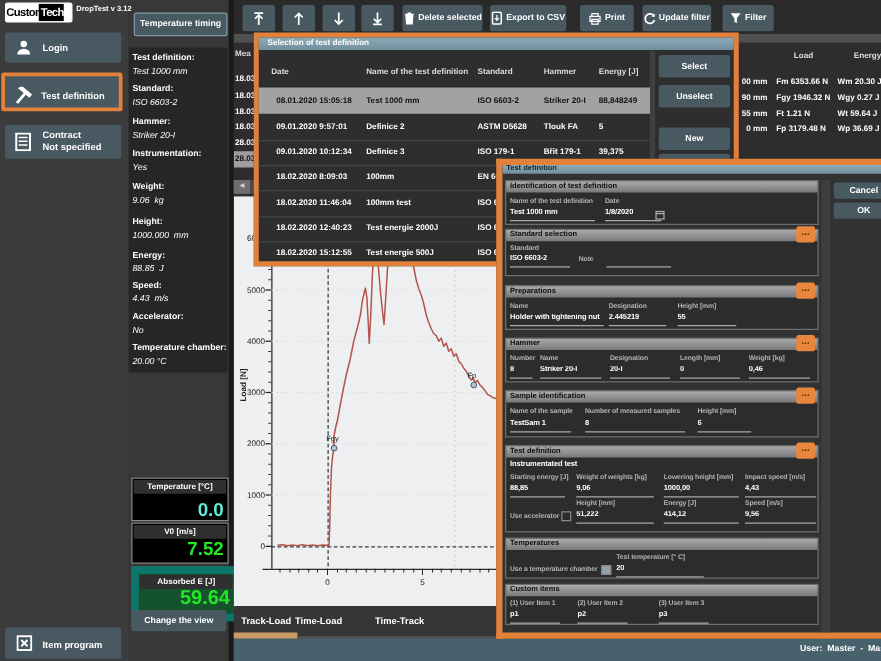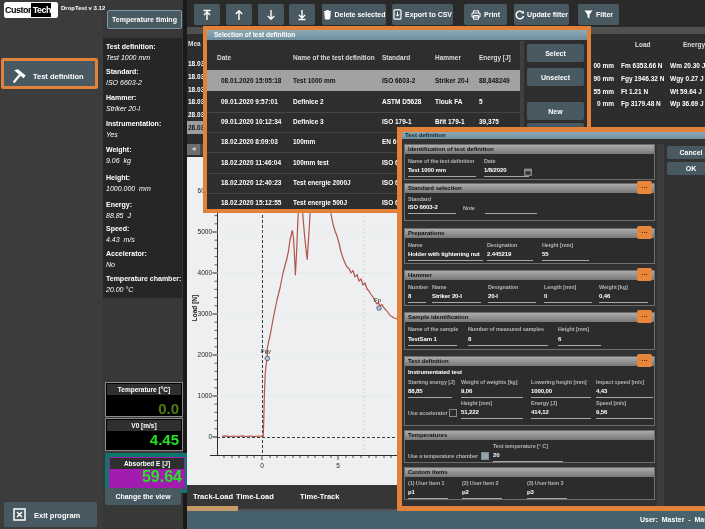--- a/index.html
+++ b/index.html
@@ -29,40 +29,56 @@
 <div class="abs" style="left:183px;top:0;width:4px;height:529px;background:#1a1a1a;"></div>
 
 <div class="abs" style="left:187px;top:0;width:518px;height:529px;background:#2a2a2a;"></div>
 
 <div class="abs" style="left:4px;top:2px;width:52px;height:14px;background:#fff;border:1px solid #fff;border-radius:2px;overflow:hidden;">
   <div class="abs" style="left:0;top:0;width:26px;height:14px;background:#fff;color:#000;font-size:9px;font-weight:bold;text-align:center;line-height:14px;letter-spacing:-0.5px;">Custom</div>
   <div class="abs" style="left:26px;top:0;width:20px;height:14px;background:#000;color:#fff;font-size:9px;font-weight:bold;text-align:right;line-height:14px;letter-spacing:-0.5px;">Tech</div>
 </div>
 <div class="lbl" style="left:61px;top:5px;font-size:6px;">DropTest v 3.12</div>
 
+<div class="btn" style="left:4px;top:26px;width:93px;height:24px;">
+  <svg class="abs" style="left:8px;top:5px;" width="14" height="14" viewBox="0 0 14 14">
+    <circle cx="7" cy="4.2" r="2.6" fill="#fff"></circle>
+    <path d="M1.8,12.5 a5.2,4.6 0 0 1 10.4,0 z" fill="#fff"></path>
+  </svg>
+  <span style="position:absolute;left:30px;top:8px;font-size:7.5px;">Login</span>
+</div>
 
 <div class="abs" style="left:1px;top:58px;width:97px;height:31px;border:3px solid #e2813a;border-radius:2px;background:#485962;box-sizing:border-box;">
   <svg class="abs" style="left:6px;top:8px;" width="16" height="16" viewBox="0 0 16 16">
     <g transform="rotate(40 8 8)" fill="#fff">
       <rect x="7" y="5" width="2.2" height="10" rx="0.6"></rect>
       <path d="M3,2 h10 v3.4 h-10 z M3,2 q-1.8,1.7 -2,3.4 l2,0 z"></path>
     </g>
   </svg>
   <span style="position:absolute;left:29px;top:11px;font-size:7.5px;color:#fff;font-weight:bold;">Test definition</span>
 </div>
 
+<div class="btn" style="left:4px;top:100px;width:93px;height:27px;">
+  <svg class="abs" style="left:8px;top:6px;" width="13" height="15" viewBox="0 0 13 15">
+    <rect x="1" y="0.8" width="11" height="13.4" fill="none" stroke="#fff" stroke-width="1.6"></rect>
+    <line x1="3" y1="4" x2="10" y2="4" stroke="#fff" stroke-width="1.2"></line>
+    <line x1="3" y1="7" x2="10" y2="7" stroke="#fff" stroke-width="1.2"></line>
+    <line x1="3" y1="10" x2="10" y2="10" stroke="#fff" stroke-width="1.2"></line>
+  </svg>
+  <span style="position:absolute;left:30px;top:3px;font-size:7.5px;line-height:10px;">Contract<br>Not specified</span>
+</div>
 
 
 
 <div class="btn" style="left:4px;top:502px;width:93px;height:25px;justify-content:flex-start;">
   <svg class="abs" style="left:9px;top:6px;" width="13" height="13" viewBox="0 0 13 13">
     <rect x="1" y="1" width="11" height="11" fill="none" stroke="#fff" stroke-width="1.5"></rect>
     <path d="M4,4 L9,9 M9,4 L4,9" stroke="#fff" stroke-width="1.5"></path>
   </svg>
-  <span style="position:absolute;left:30px;top:9px;font-size:7.5px;">Exit program</span>
+  <span style="position:absolute;left:30px;top:9px;font-size:7.5px;">Item program</span>
 </div>
 
 <div class="btn" style="left:107px;top:10px;width:73px;height:17px;border:1px solid #7e99a6;font-size:7px;">Temperature timing</div>
 
 <div class="abs" style="left:103px;top:38px;width:79px;height:260px;background:#262626;color:#fff;font-size:7px;">
   <div class="lbl" style="left:3px;top:5px;">Test definition:</div>
   <div class="lbl" style="left:3px;top:16px;font-style:italic;font-weight:normal;">Test 1000 mm</div>
   <div class="lbl" style="left:3px;top:30px;">Standard:</div>
   <div class="lbl" style="left:3px;top:41px;font-style:italic;font-weight:normal;">ISO 6603-2</div>
   <div class="lbl" style="left:3px;top:56px;">Hammer:</div>
@@ -78,27 +94,27 @@
   <div class="lbl" style="left:3px;top:187px;">Speed:</div>
   <div class="lbl" style="left:3px;top:198px;font-style:italic;font-weight:normal;">4.43&nbsp;&nbsp;m/s</div>
   <div class="lbl" style="left:3px;top:212px;">Accelerator:</div>
   <div class="lbl" style="left:3px;top:223px;font-style:italic;font-weight:normal;">No</div>
   <div class="lbl" style="left:3px;top:237px;">Temperature chamber:</div>
   <div class="lbl" style="left:3px;top:248px;font-style:italic;font-weight:normal;">20.00 °C</div>
 </div>
 
 <div class="abs" style="left:105px;top:382px;width:76px;height:33px;border:1px solid #8a8a8a;background:#000;">
   <div class="abs" style="left:1px;top:1px;right:1px;height:11px;background:#2f2f2f;color:#fff;font-size:6.5px;font-weight:bold;text-align:center;line-height:11px;">Temperature [°C]</div>
-  <div class="abs" style="right:3px;top:17px;color:#4d7c0f;font-size:15px;font-weight:bold;">0.0</div>
+  <div class="abs" style="right:3px;top:17px;color:#5eead4;font-size:15px;font-weight:bold;">0.0</div>
 </div>
 <div class="abs" style="left:105px;top:418px;width:76px;height:31px;border:1px solid #8a8a8a;background:#000;">
   <div class="abs" style="left:1px;top:1px;right:1px;height:11px;background:#2f2f2f;color:#fff;font-size:6.5px;font-weight:bold;text-align:center;line-height:11px;">V0 [m/s]</div>
-  <div class="abs" style="right:3px;top:12px;color:#23e623;font-size:15px;font-weight:bold;">4.45</div>
-</div>
-<div class="abs" style="left:105px;top:453px;width:76px;height:32px;border:4px solid #0f766e;background:#a21caf;">
+  <div class="abs" style="right:3px;top:12px;color:#23e623;font-size:15px;font-weight:bold;">7.52</div>
+</div>
+<div class="abs" style="left:105px;top:453px;width:76px;height:32px;border:6px solid #0f766e;background:#14532d;">
   <div class="abs" style="left:1px;top:1px;right:1px;height:11px;background:#2f2f2f;color:#fff;font-size:6.5px;font-weight:bold;text-align:center;line-height:11px;">Absorbed E [J]</div>
   <div class="abs" style="right:3px;top:11px;color:#23e623;font-size:16px;font-weight:bold;">59.64</div>
 </div>
 <div class="btn" style="left:105px;top:488px;width:76px;height:17px;font-size:7px;">Change the view</div>
 
 <div class="btn" style="left:194px;top:4px;width:26px;height:21px;">
   <svg width="12" height="12" viewBox="0 0 12 12">
         <path d="M6,11 V3.5 M3,6 L6,3 L9,6 M2.5,1.5 h7" stroke="#fff" stroke-width="1.4" fill="none"></path>
       </svg>
 </div>

